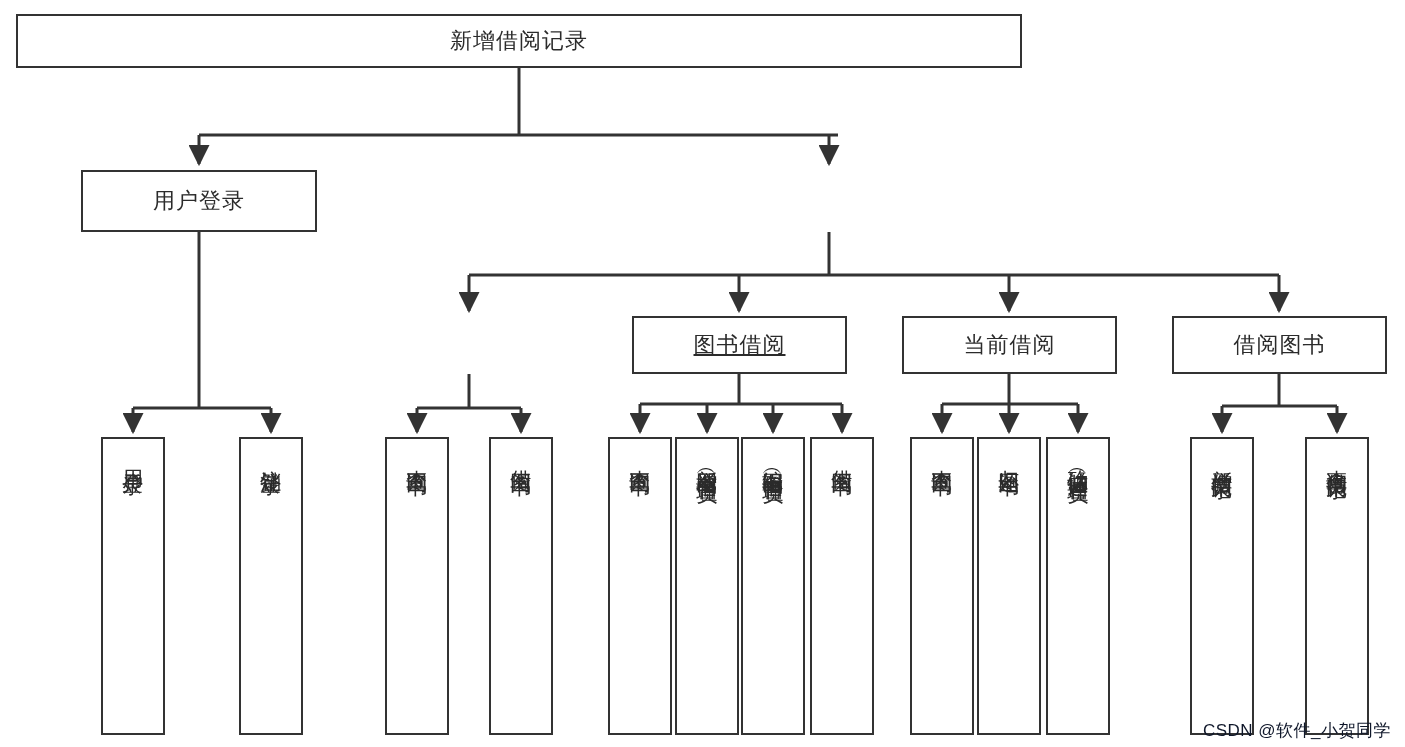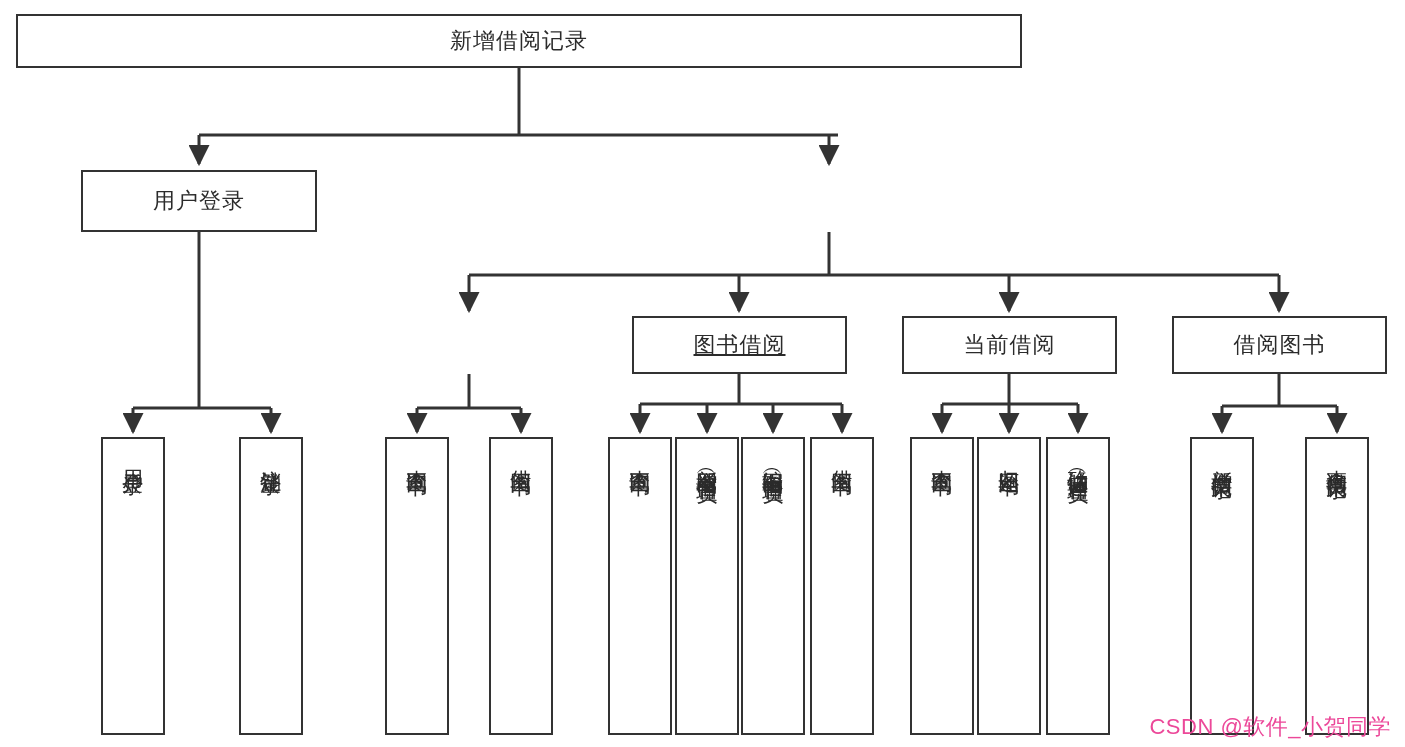--- a/index.html
+++ b/index.html
@@ -53,22 +53,22 @@
   .vtext {
     writing-mode: vertical-rl;
     text-orientation: upright;
     white-space: nowrap;
     letter-spacing: 2px;
   }
   .watermark {
     position: absolute;
     right: 14px;
     bottom: 5px;
-    font-size: 22px;
-    color: #ec4899;
+    font-size: 17px;
+    color: #0f172a;
     letter-spacing: 0.5px;
     z-index: 5;
     white-space: nowrap;
   }
 </style>
 </head>
 <body>
 
 <div id="canvas">
 

